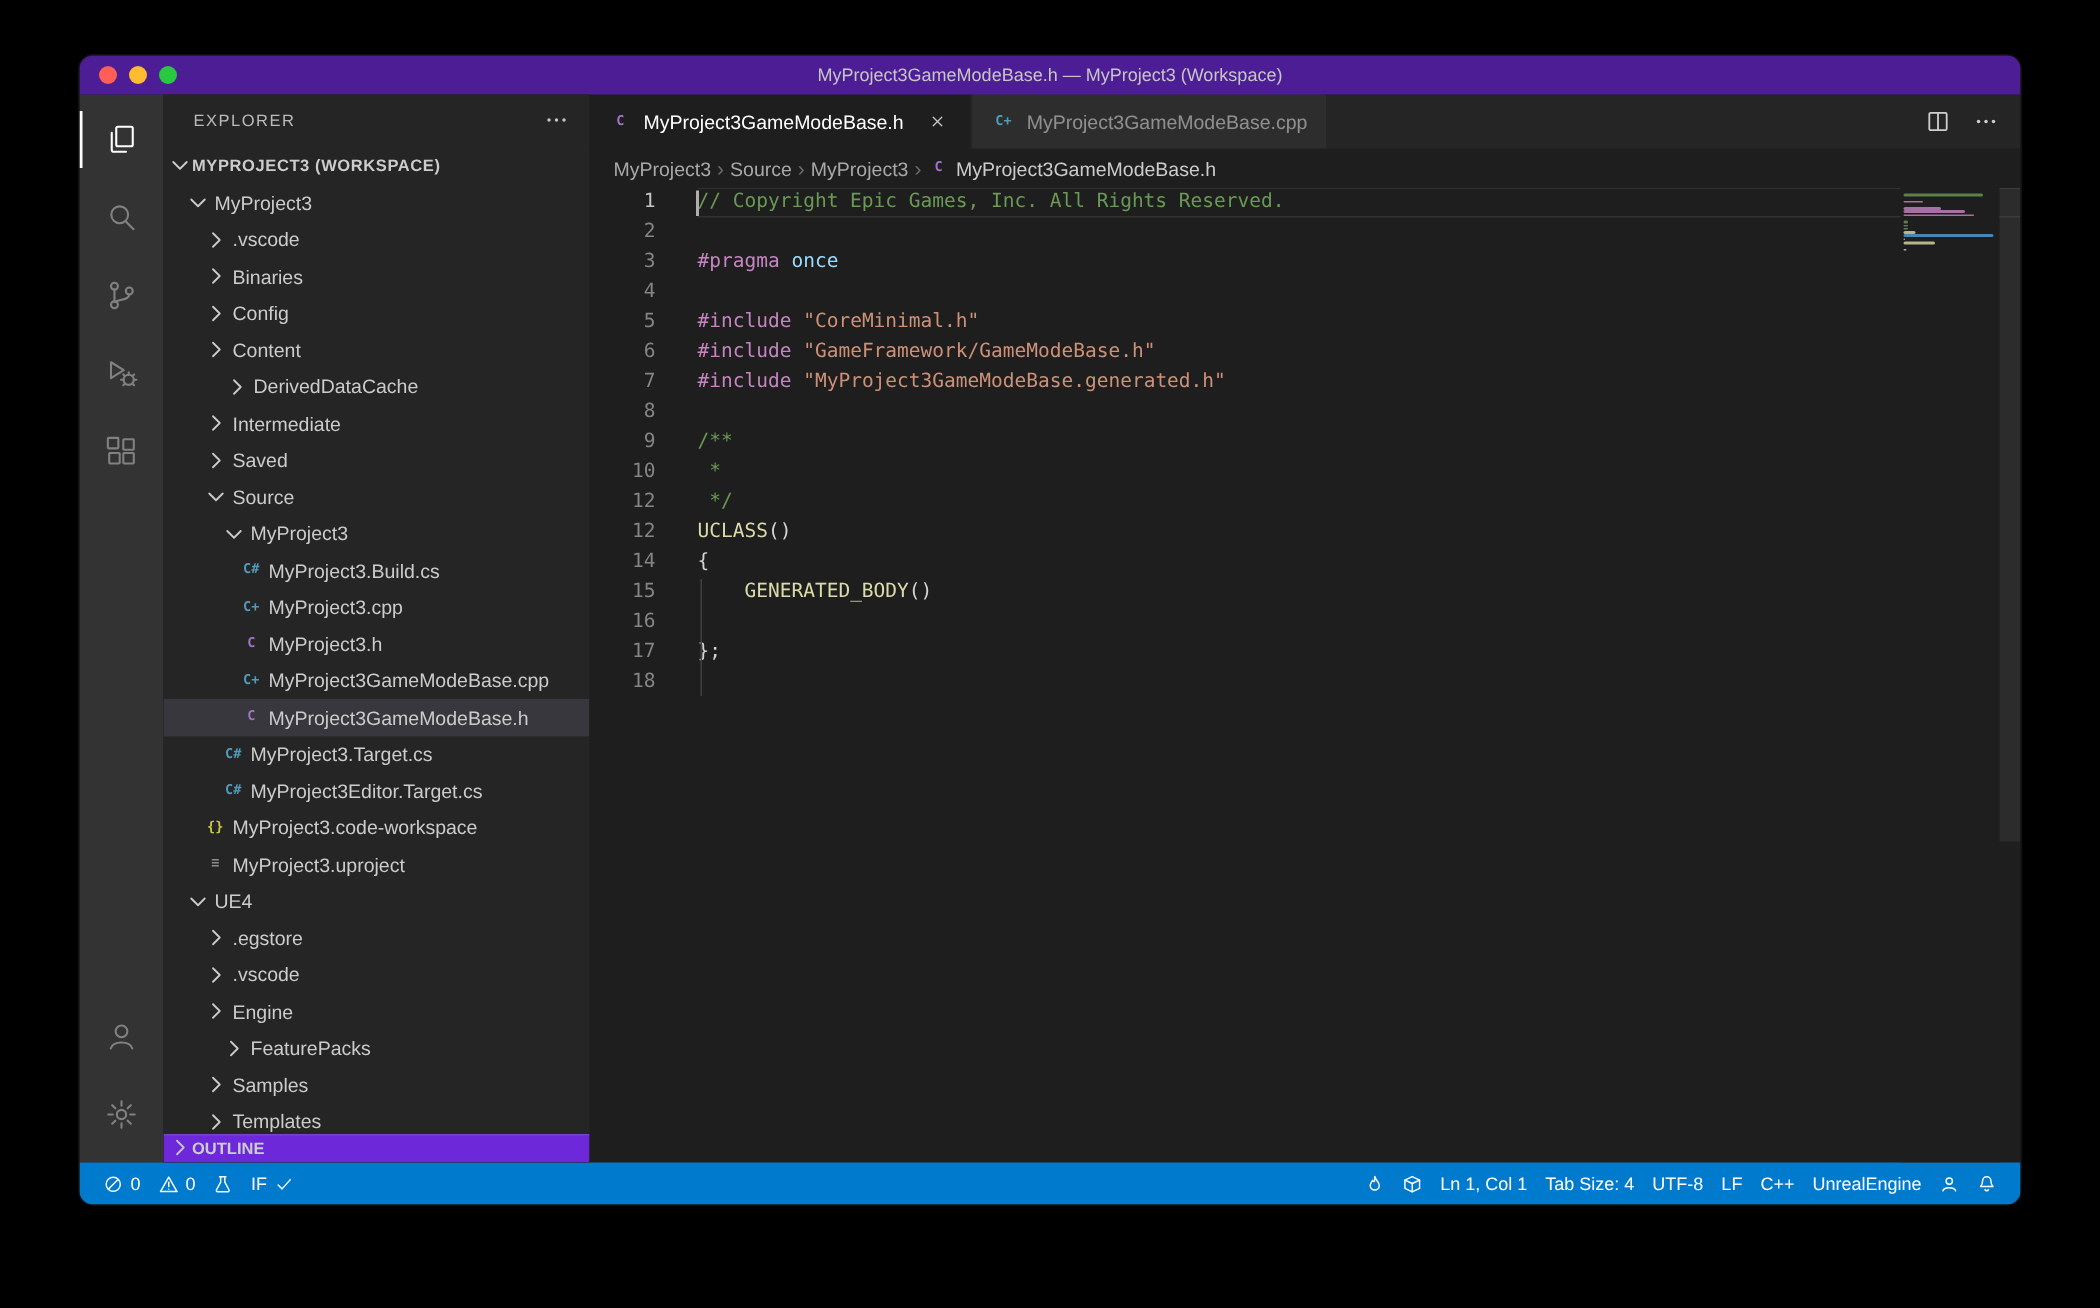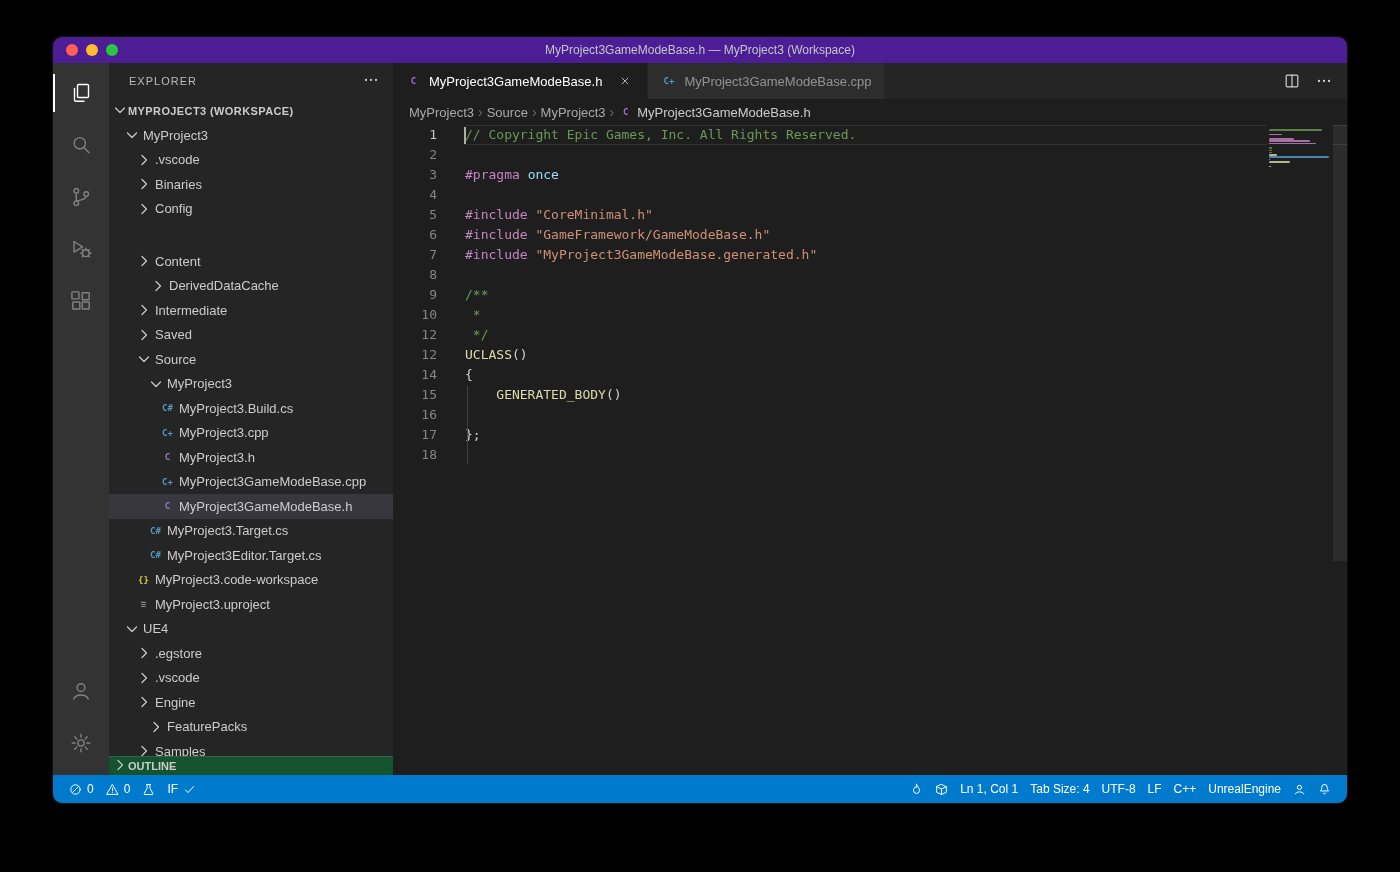--- a/index.html
+++ b/index.html
@@ -29,21 +29,21 @@
   .sb-header .icon { color:#c5c5c5; cursor:pointer; }
   .ws-header { height:24px; display:flex; align-items:center; color:#cccccc; font-weight:bold;
                font-size:11px; padding-left:3px; letter-spacing:.4px; cursor:pointer; }
   .tree { position:absolute; top:60px; left:0; right:0; bottom:19px; overflow:hidden; }
   .tree-row { height:24.5px; display:flex; align-items:center; font-size:13px; color:#cccccc; cursor:pointer; }
   .tree-row.selected { background:#37373d; }
   .tree-row .icon { width:17px; flex:0 0 17px; color:#cccccc; }
   .tree-label { margin-left:3px; white-space:nowrap; }
   .ficon { width:17px; flex:0 0 17px; display:flex; align-items:center; justify-content:center;
            font-family:"DejaVu Sans Mono", monospace; font-size:9px; font-weight:bold; }
-  .outline { position:absolute; left:0; right:0; bottom:0; height:19px; background:#14532d;
+  .outline { position:absolute; left:0; right:0; bottom:0; height:19px; background:#6d28d9;
              border-top:1px solid rgba(204,204,204,.15); display:flex; align-items:center;
              font-size:11px; font-weight:bold; color:#cccccc; padding-left:3px; cursor:pointer; }
   .outline .icon { color:#c5c5c5; }
   .icon { display:inline-flex; align-items:center; justify-content:center; }
   
   .editor-col { flex:1 1 auto; display:flex; flex-direction:column; min-width:0; background:#1e1e1e; }
   .tabbar { height:36px; flex:0 0 36px; background:#252526; display:flex; align-items:stretch; }
   .tab { display:flex; align-items:center; padding:0 12px; font-size:13px; gap:7px;
          border-right:1px solid #252526; cursor:pointer; white-space:nowrap; }
   .tab.active { background:#1e1e1e; color:#ffffff; }
@@ -210,21 +210,21 @@
             <span class="tree-label">Binaries</span>
           </div>
           <div class="tree-row" style="padding-left: 26px;">
             <span class="icon">
               <svg width="16" height="16" viewBox="0 0 16 16" fill="none" stroke="currentColor" stroke-width="1.2" stroke-linecap="round" stroke-linejoin="round">
                 <path d="M6 3.5 L10.5 8 L6 12.5"></path>
               </svg>
             </span>
             <span class="tree-label">Config</span>
           </div>
-          <div class="tree-row" style="padding-left: 26px; margin-top: 28px;">
+          <div class="tree-row" style="padding-left: 26px;">
             <span class="icon">
               <svg width="16" height="16" viewBox="0 0 16 16" fill="none" stroke="currentColor" stroke-width="1.2" stroke-linecap="round" stroke-linejoin="round">
                 <path d="M6 3.5 L10.5 8 L6 12.5"></path>
               </svg>
             </span>
             <span class="tree-label">Content</span>
           </div>
           <div class="tree-row" style="padding-left: 40px;">
             <span class="icon">
               <svg width="16" height="16" viewBox="0 0 16 16" fill="none" stroke="currentColor" stroke-width="1.2" stroke-linecap="round" stroke-linejoin="round">

